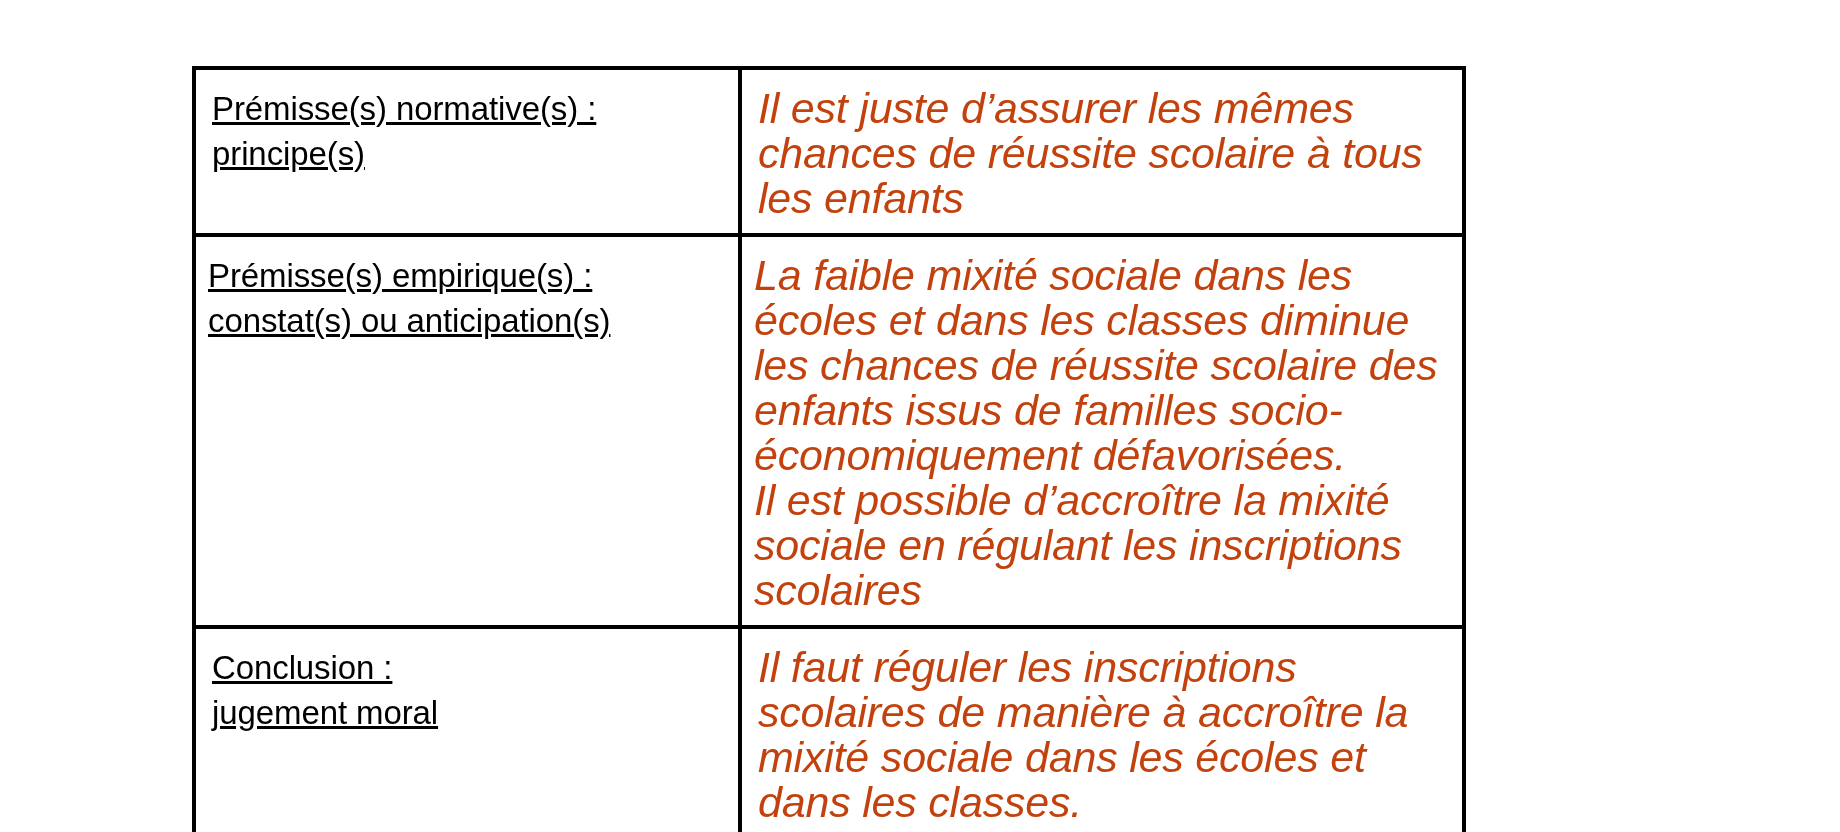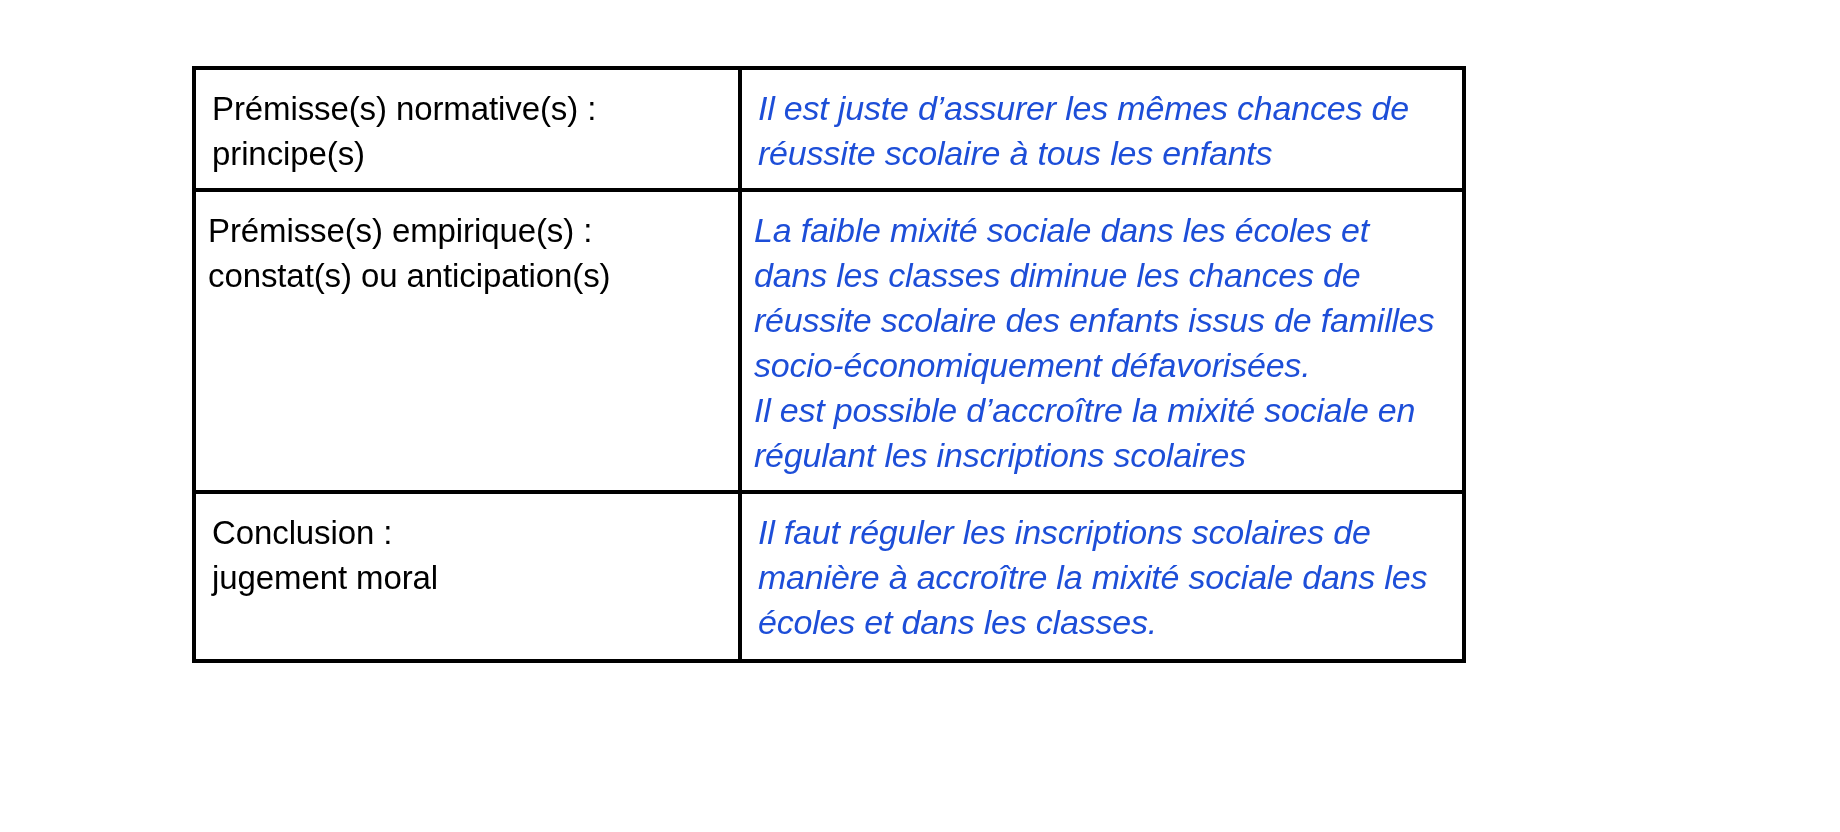--- a/index.html
+++ b/index.html
@@ -46,30 +46,31 @@
   }
   .label-text {
     font-family: "Liberation Sans", sans-serif;
     font-style: normal;
     font-weight: 400;
     font-size: 33px;
     line-height: 45px;
     letter-spacing: -0.1px;
     white-space: pre-line;
     color: #000000;
+    text-decoration: underline;
   }
   .content-text {
     font-family: "Liberation Sans", sans-serif;
     font-style: italic;
     font-weight: 400;
-    font-size: 34px;
+    font-size: 43px;
     line-height: 45px;
     letter-spacing: -0.2px;
     white-space: pre-line;
-    color: #1d4ed8;
+    color: #c2410c;
   }
   .row-premise-normative .cell-inner { padding-bottom: 12px; }
   .row-premise-empirique .cell-inner { padding-bottom: 12px; padding-left: 12px; }
   .row-conclusion .cell-inner { padding-bottom: 14px; }
 </style>
 </head>
 <body>
 
 <div class="page">
 

